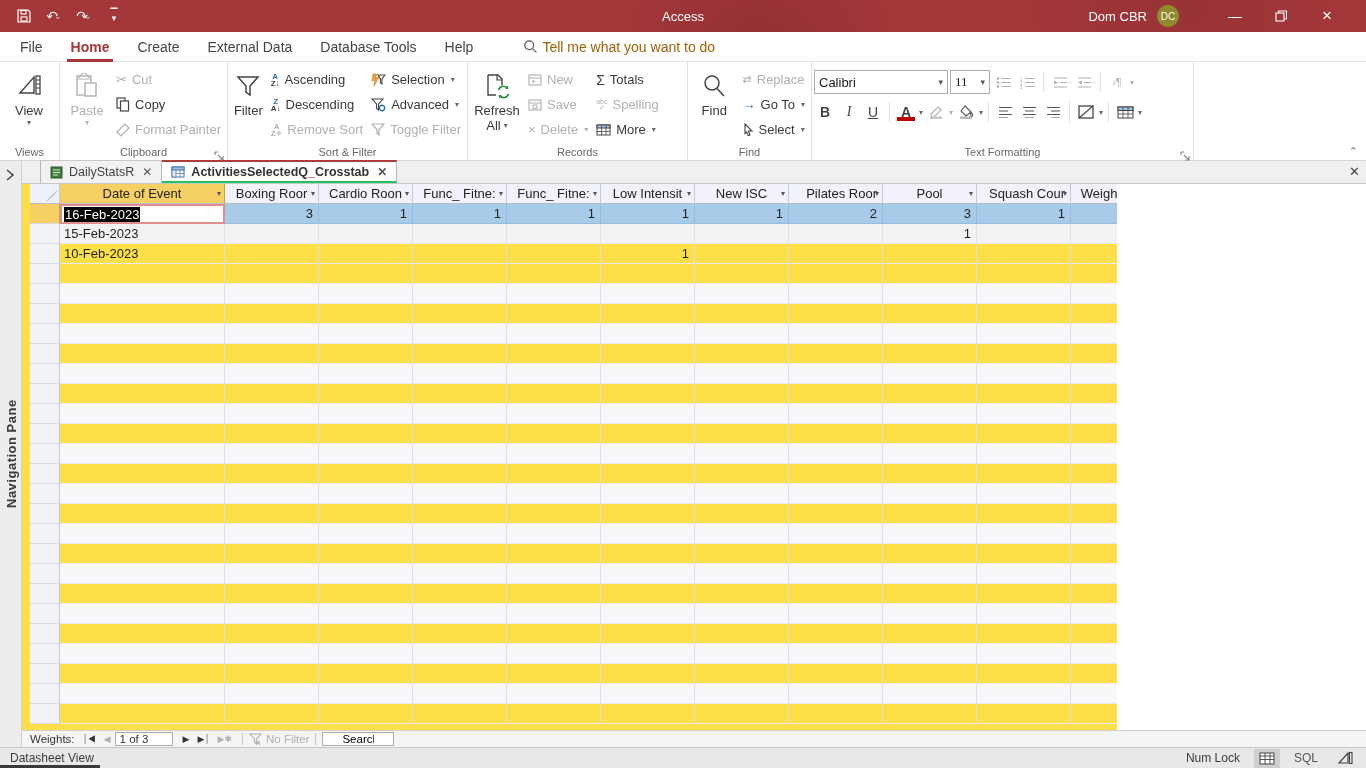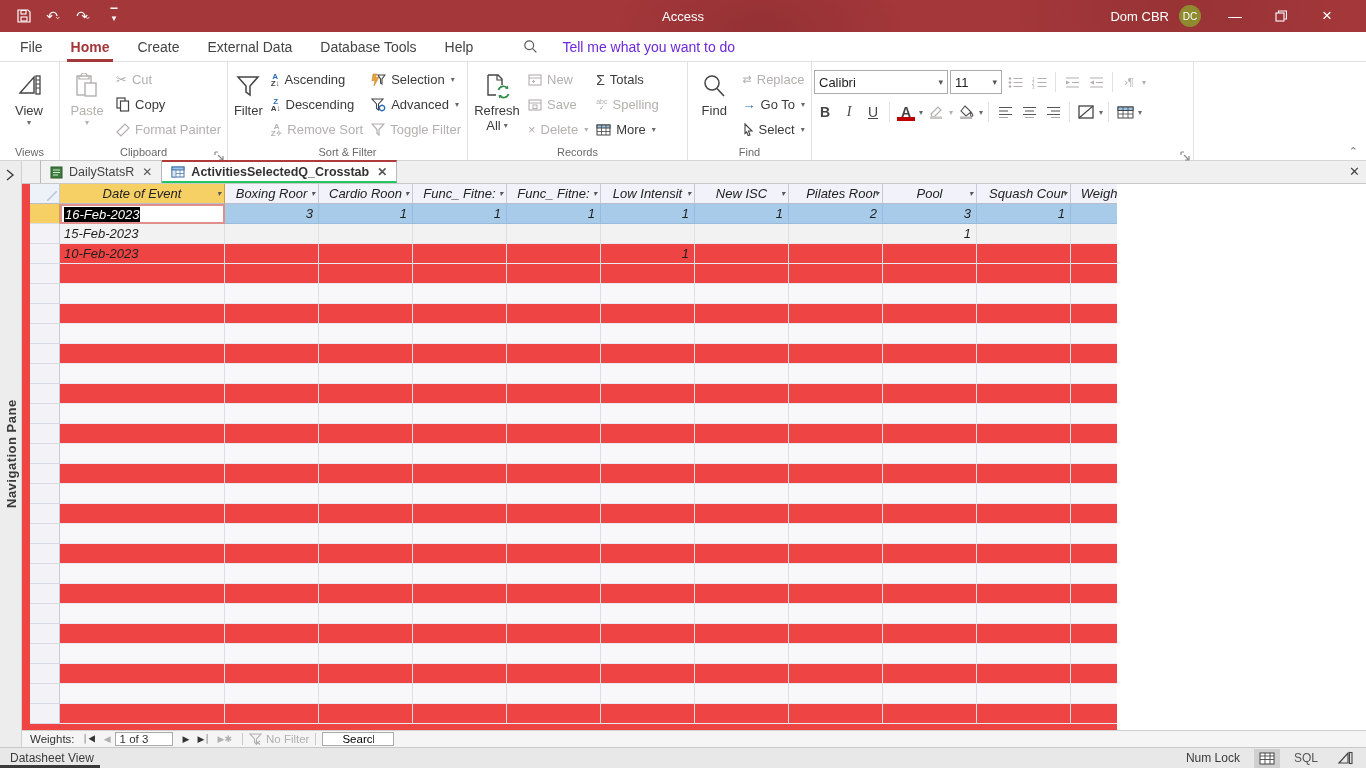--- a/index.html
+++ b/index.html
@@ -10,30 +10,30 @@
   .titlebar { position:absolute; left:0; top:0; width:1366px; height:32px; background:#A4373A;
     background-image:radial-gradient(ellipse 220px 120px at 760px 30px, rgba(0,0,0,.10), transparent 70%),
                      radial-gradient(ellipse 260px 140px at 1180px 10px, rgba(0,0,0,.08), transparent 70%);
     display:flex; align-items:center; color:#fff; }
   .qat { display:flex; align-items:center; gap:2px; padding-left:10px; }
   .qat-btn { width:28px; height:24px; display:flex; align-items:center; justify-content:center; color:#fff; font-size:14px; }
   .qat-chev { font-size:9px; color:#E8C7C8; margin-left:-4px; }
   .title-center { position:absolute; left:0; right:0; text-align:center; font-size:13px; color:#fff; pointer-events:none; }
   .title-right { position:absolute; right:16px; top:0; height:32px; display:flex; align-items:center; }
   .user-name { font-size:13px; margin-right:10px; }
-  .avatar { width:22px; height:22px; border-radius:50%; background:#8F8A30; color:#fff; font-size:10px; display:flex; align-items:center; justify-content:center; margin-right:11px; }
+  .avatar { width:22px; height:22px; border-radius:50%; background:#8F8A30; color:#fff; font-size:10px; display:flex; align-items:center; justify-content:center; margin-right:33px; }
   .winbtn { width:46px; height:32px; display:flex; align-items:center; justify-content:center; color:#fff; font-size:14px; }
 
   
   .ribbontabs { position:absolute; left:0; top:32px; width:1366px; height:30px; background:#fff; display:flex; align-items:center; border-bottom:1px solid #E3E3E3; }
   .rtab { padding:0 14px; height:30px; display:flex; align-items:center; font-size:14px; color:#444; position:relative; }
   .rtab.file { margin-left:6px; }
   .rtab.active { color:#A4373A; font-weight:bold; }
   .rtab.active::after { content:""; position:absolute; left:10px; right:10px; bottom:0; height:3px; background:#A4373A; }
-  .tellme { display:flex; align-items:center; gap:24px; margin-left:36px; color:#6d28d9; font-size:14px; }
+  .tellme { display:flex; align-items:center; gap:4px; margin-left:36px; color:#a16207; font-size:14px; }
 
   
   .ribbon { position:absolute; left:0; top:62px; width:1366px; height:99px; background:#fff; border-bottom:1px solid #D6D6D6; display:flex; }
   .rgroup { position:relative; height:98px; border-right:1px solid #E1E1E1; padding:3px 2px 16px 2px; display:flex; align-items:flex-start; }
   .glabel { position:absolute; left:0; right:0; bottom:2px; text-align:center; font-size:11px; color:#696969; }
   .launcher { position:absolute; right:3px; bottom:3px; width:10px; height:10px; color:#8A8A8A; }
   .bigbtn { width:54px; display:flex; flex-direction:column; align-items:center; justify-content:flex-start; padding-top:4px; font-size:13px; color:#3B3A39; }
   .bigbtn .bicon { height:34px; display:flex; align-items:center; justify-content:center; }
   .chev { font-size:8px; color:#6a6a6a; line-height:9px; }
   .smallcol { display:flex; flex-direction:column; justify-content:flex-start; padding-top:2px; }
@@ -60,21 +60,21 @@
   .navpane-label { position:absolute; left:1px; top:0; height:100%; display:flex; align-items:center; justify-content:center; writing-mode:vertical-lr; transform:rotate(180deg); font-size:13px; font-weight:bold; color:#3B3B3B; letter-spacing:.5px; width:20px; }
 
   .tabbar { position:absolute; left:22px; top:161px; width:1344px; height:23px; background:#F0F0F0; border-bottom:1px solid #C9C9C9; display:flex; align-items:flex-end; }
   .dtab { height:23px; display:flex; align-items:center; gap:6px; padding:0 9px; border-right:1px solid #B9B9B9; border-top:1px solid #C9C9C9; font-size:12.5px; color:#444; background:#F2F2F2; }
   .dtab:first-child { border-left:1px solid #B9B9B9; margin-left:18px; }
   .dtab.active { background:#fff; border-top:2px solid #B03A3A; font-weight:bold; border-bottom:2px solid #22c55e; color:#333; }
   .dtab .x { color:#555; font-size:12px; margin-left:2px; }
   .tabbar-close { position:absolute; right:6px; top:3px; color:#444; font-size:13px; }
 
   
-  .sheet { position:absolute; left:22px; top:184px; width:1095px; height:546px; background:#ef4444; overflow:hidden;font-style:italic; }
+  .sheet { position:absolute; left:22px; top:184px; width:1095px; height:546px; background:#fde047; overflow:hidden; }
   .grid { position:absolute; left:8px; top:0; display:flex; flex-direction:column; }
   .row { display:flex; height:20px; }
   .cell { border-right:1px solid #DCDEE8; border-bottom:1px solid #E7E8F0; font-size:13px; color:#1F1F1F; display:flex; align-items:center; overflow:hidden; }
   .c-sel  { width:30px; background:#F2F2F7; border-right:1px solid #C9CBD6; border-bottom:1px solid #D9DBE4; }
   .c-date { width:165px; padding:0 4px; }
   .c-val  { width:94px; justify-content:flex-end; padding:0 5px; }
   .c-fill { width:990px; border-right:1px solid #DCDEE8; }
   .hrow .cell { background:#F2F3FA; border-bottom:1px solid #B9BCC9; border-right:1px solid #C6C8D8; color:#222; justify-content:center; position:relative; }
   .hrow .corner { background:#EDF2F8; }
   .corner svg { position:absolute; right:2px; bottom:2px; }
@@ -388,21 +388,21 @@
       <div class="glabel">Find</div>
     </div>
 
     <div class="rgroup" style="width:382px;">
       <div class="tfg">
         <div class="tfrow">
           <span class="combo" style="width:134px;">
             <span>Calibri</span>
               <span class="chev">▾</span>
           </span>
-          <span class="combo" style="width:52px;">
+          <span class="combo" style="width:40px;font-family:Liberation Serif, serif;">
             <span>11</span>
               <span class="chev">▾</span>
           </span>
           <span class="tbtn disabled">
             <svg width="15" height="13" viewBox="0 0 15 13">
                 <circle cx="2" cy="2.5" r="1.3" fill="#B3B0AD"></circle>
                 <circle cx="2" cy="6.5" r="1.3" fill="#B3B0AD"></circle>
                 <circle cx="2" cy="10.5" r="1.3" fill="#B3B0AD"></circle>
                 <path d="M5.5 2.5h9M5.5 6.5h9M5.5 10.5h9" stroke="#B3B0AD" stroke-width="1.2"></path>
               </svg>
@@ -484,20 +484,21 @@
           <span class="tbtn">
             <svg width="17" height="13" viewBox="0 0 17 13">
                 <rect x="1" y="1" width="15" height="11" fill="#fff" stroke="#444"></rect>
                 <rect x="1" y="1" width="15" height="3.5" fill="#9DC3E6" stroke="#444"></rect>
                 <path d="M6 1v11M11 1v11M1 8h15" stroke="#444" stroke-width=".8"></path>
               </svg>
           </span>
           <span class="chev">▾</span>
         </div>
       </div>
+      <div class="glabel">Text Formatting</div>
       <span class="launcher">
         <svg width="10" height="10" viewBox="0 0 10 10">
             <path d="M1 1h3M1 1v3" stroke="#8A8A8A" stroke-width="1.2" fill="none"></path>
             <path d="M4 4l5 5M9 5v4H5" stroke="#8A8A8A" stroke-width="1.2" fill="none"></path>
           </svg>
       </span>
     </div>
 
     <span class="collapse-ribbon">⌃</span>
   </div>

